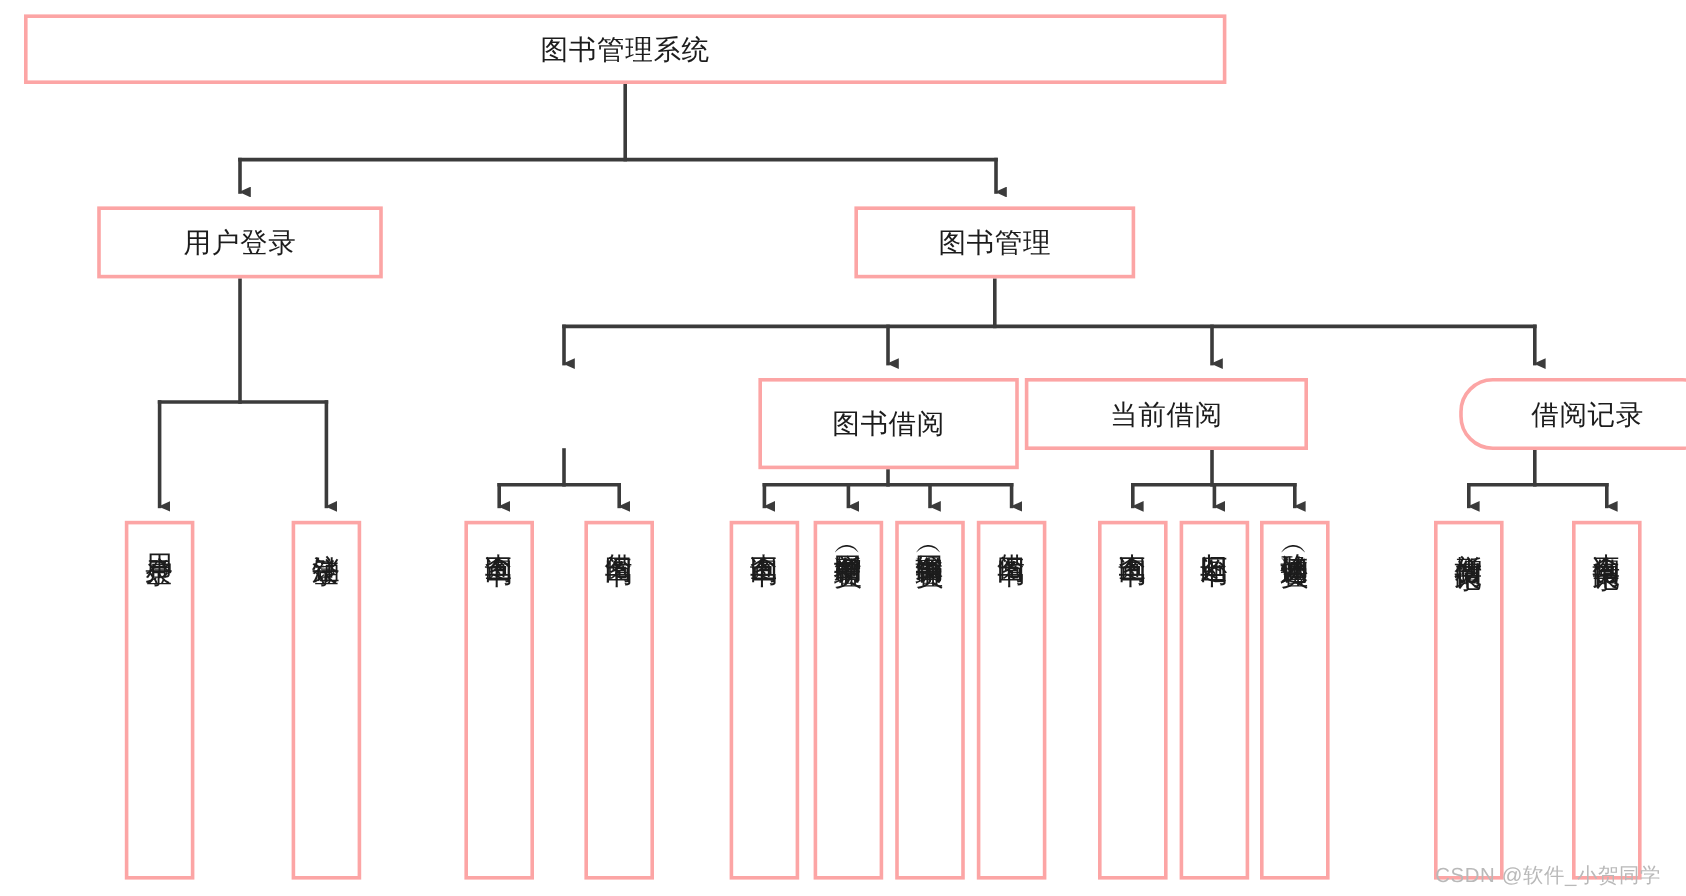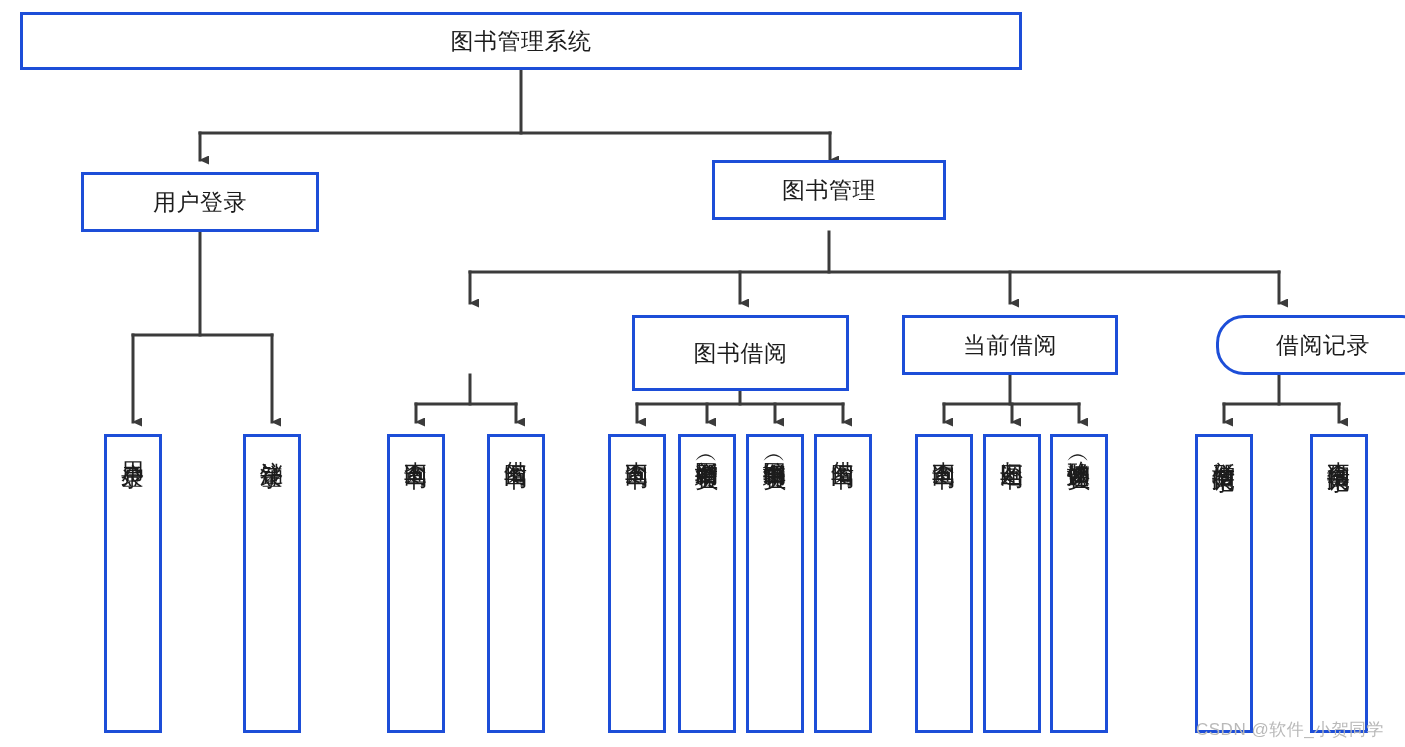--- a/index.html
+++ b/index.html
@@ -22,21 +22,21 @@
     left: 0;
     top: 0;
     width: 1405px;
     height: 747px;
     pointer-events: none;
   }
   .node {
     position: absolute;
     box-sizing: border-box;
     background: #ffffff;
-    border: 3px solid #1d4ed8;
+    border: 3px solid #fca5a5;
     display: flex;
     align-items: center;
     justify-content: center;
     color: #1c1c1c;
   }
   .node .label {
     line-height: 1.22;
     text-align: center;
     letter-spacing: 0.5px;
   }
@@ -138,28 +138,28 @@
     </g>
   </svg>
 
   <div class="node horizontal" id="root-node" style="left: 20px; top: 12px; width: 1002px; height: 58px;">
     <span class="label">图书管理系统</span>
   </div>
 
   <div class="node horizontal" id="l2-0" style="left: 81px; top: 172px; width: 238px; height: 60px;">
     <span class="label">用户登录</span>
   </div>
-  <div class="node horizontal" id="l2-1" style="left: 712px; top: 160px; width: 234px; height: 60px;">
+  <div class="node horizontal" id="l2-1" style="left: 712px; top: 172px; width: 234px; height: 60px;">
     <span class="label">图书管理</span>
   </div>
 
   <div class="node horizontal" id="l3-1" style="left: 632px; top: 315px; width: 217px; height: 76px;">
     <span class="label">图书借阅</span>
   </div>
-  <div class="node horizontal" id="l3-2" style="left: 902px; top: 315px; width: 216px; height: 60px;">
+  <div class="node horizontal" id="l3-2" style="left: 854px; top: 315px; width: 236px; height: 60px;">
     <span class="label">当前借阅</span>
   </div>
   <div class="node horizontal" id="l3-3" style="left: 1216px; top: 315px; width: 214px; height: 60px; border-radius: 28px;">
     <span class="label">借阅记录</span>
   </div>
 
   <div class="node vertical" id="leaf-0" style="left: 104px; top: 434px; width: 58px; height: 299px;">
     <span class="label">用户登录</span>
   </div>
   <div class="node vertical" id="leaf-1" style="left: 243px; top: 434px; width: 58px; height: 299px;">

